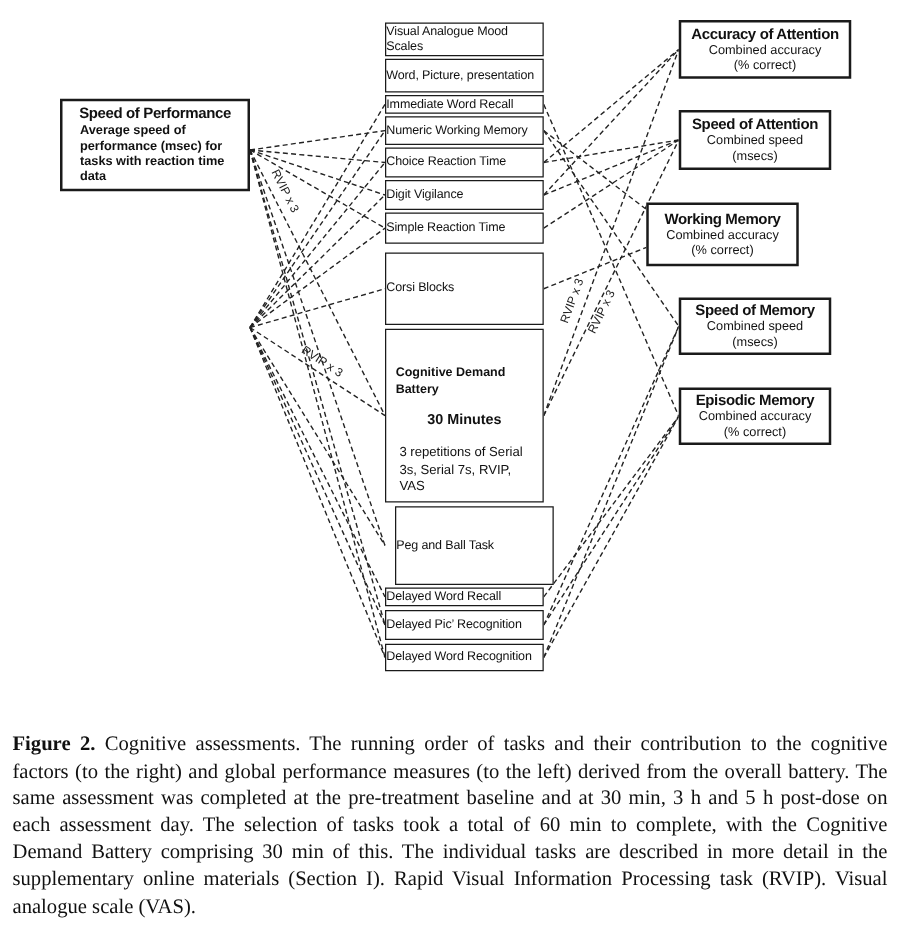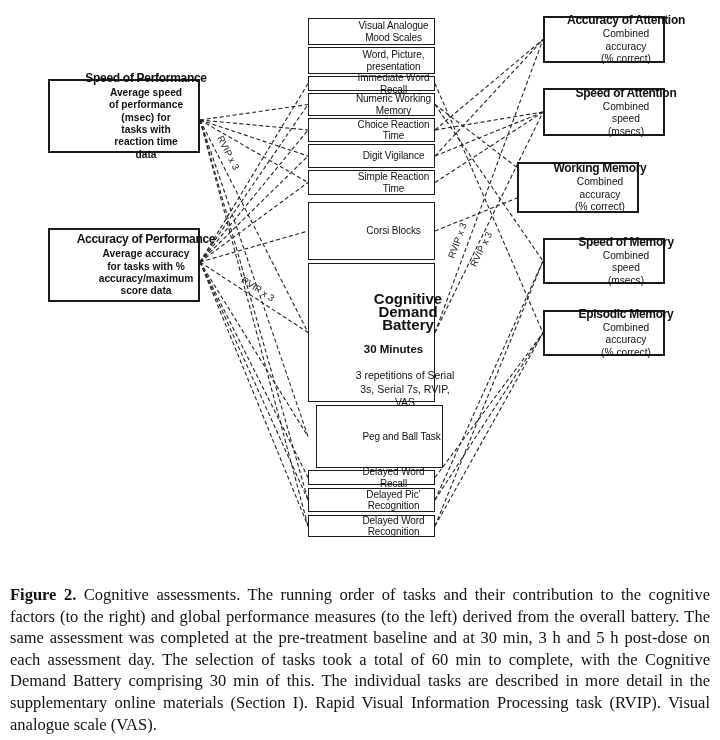--- a/index.html
+++ b/index.html
@@ -5,31 +5,31 @@
   html,body{margin:0;padding:0;background:#fff;}
   .page{position:relative;width:720px;height:740px;background:#fff;overflow:hidden;
         font-family:"Liberation Sans",sans-serif;color:#111;}
   .diagram{position:absolute;left:0;top:0;width:720px;height:580px;}
   #edges{position:absolute;left:0;top:0;}
   .edge{stroke:#222;stroke-width:1.1;stroke-dasharray:4 2.6;fill:none;}
   .edge-label{font-family:"Liberation Sans",sans-serif;font-size:9.5px;fill:#222;}
 
   .box{position:absolute;background:#fff;border:1.5px solid #1a1a1a;box-sizing:border-box;
        display:flex;flex-direction:column;align-items:center;justify-content:center;
-       text-align:center;padding-left:44px;}
+       }
   .box.side{border-width:2px;}
 
   .mid-label{font-size:10px;line-height:11.5px;letter-spacing:-0.1px;display:block;width:100%;}
 
   .side-title{font-weight:bold;font-size:12px;line-height:15px;white-space:nowrap;letter-spacing:-0.3px;}
   .side-body{font-size:10.2px;line-height:12.5px;}
   .left-body{font-size:10.2px;line-height:12.3px;padding:1px 14px 0 14px;font-weight:bold;}
 
   .cdb{justify-content:flex-start;padding-top:28px;}
-  .cdb-title{font-weight:bold;font-size:15px;line-height:13px;width:110px;margin:0 auto;}
+  .cdb-title{font-weight:bold;font-size:10px;line-height:13px;width:110px;margin:0 auto;}
   .cdb-sub{font-weight:bold;font-size:11.5px;line-height:13px;margin-top:12px;}
   .cdb-body{font-size:10.5px;line-height:13.5px;width:104px;margin:13px auto 0 auto;}
 
   .caption{position:absolute;left:10px;top:584px;width:700px;margin:0;
            font-family:"Liberation Serif",serif;font-size:16.5px;line-height:1.31;
            text-align:justify;color:#111;}
 </style>
 </head>
 <body>
 
@@ -74,24 +74,20 @@
         <line x1="435" y1="83.5" x2="543" y2="333" class="edge"></line>
         <line x1="435" y1="477.5" x2="543" y2="333" class="edge"></line>
         <line x1="435" y1="500" x2="543" y2="333" class="edge"></line>
         <line x1="435" y1="526" x2="543" y2="333" class="edge"></line>
       </svg>
 
     <div class="box side" style="left:48px;top:79px;width:152px;height:74px">
       <div class="side-title">Speed of Performance</div>
       <div class="left-body">Average speed of performance (msec) for tasks with reaction time data</div>
     </div>
-    <div class="box side" style="left:48px;top:228px;width:152px;height:74px">
-      <div class="side-title">Accuracy of Performance</div>
-      <div class="left-body">Average accuracy for tasks with % accuracy/maximum score data</div>
-    </div>
 
     <div class="box" style="left:308px;top:18px;width:127px;height:27px">
       <span class="mid-label">Visual Analogue Mood Scales</span>
       </div>
     <div class="box" style="left:308px;top:47px;width:127px;height:27px">
       <span class="mid-label">Word, Picture, presentation</span>
       </div>
     <div class="box" style="left:308px;top:76px;width:127px;height:15px">
       <span class="mid-label">Immediate Word Recall</span>
       </div>
@@ -121,21 +117,21 @@
     <div class="box" style="left:308px;top:470px;width:127px;height:15px">
       <span class="mid-label">Delayed Word Recall</span>
       </div>
     <div class="box" style="left:308px;top:488px;width:127px;height:24px">
       <span class="mid-label">Delayed Pic’ Recognition</span>
       </div>
     <div class="box" style="left:308px;top:515px;width:127px;height:22px">
       <span class="mid-label">Delayed Word Recognition</span>
       </div>
 
-    <div class="box side" style="left:543px;top:16px;width:122px;height:47px">
+    <div class="box side" style="left:543px;top:16px;width:138px;height:47px">
       <div class="side-title">Accuracy of Attention</div>
       <div class="side-body">Combined accuracy</div>
       <div class="side-body">(% correct)</div>
     </div>
     <div class="box side" style="left:543px;top:88px;width:122px;height:48px">
       <div class="side-title">Speed of Attention</div>
       <div class="side-body">Combined speed</div>
       <div class="side-body">(msecs)</div>
     </div>
     <div class="box side" style="left:517px;top:162px;width:122px;height:51px">

